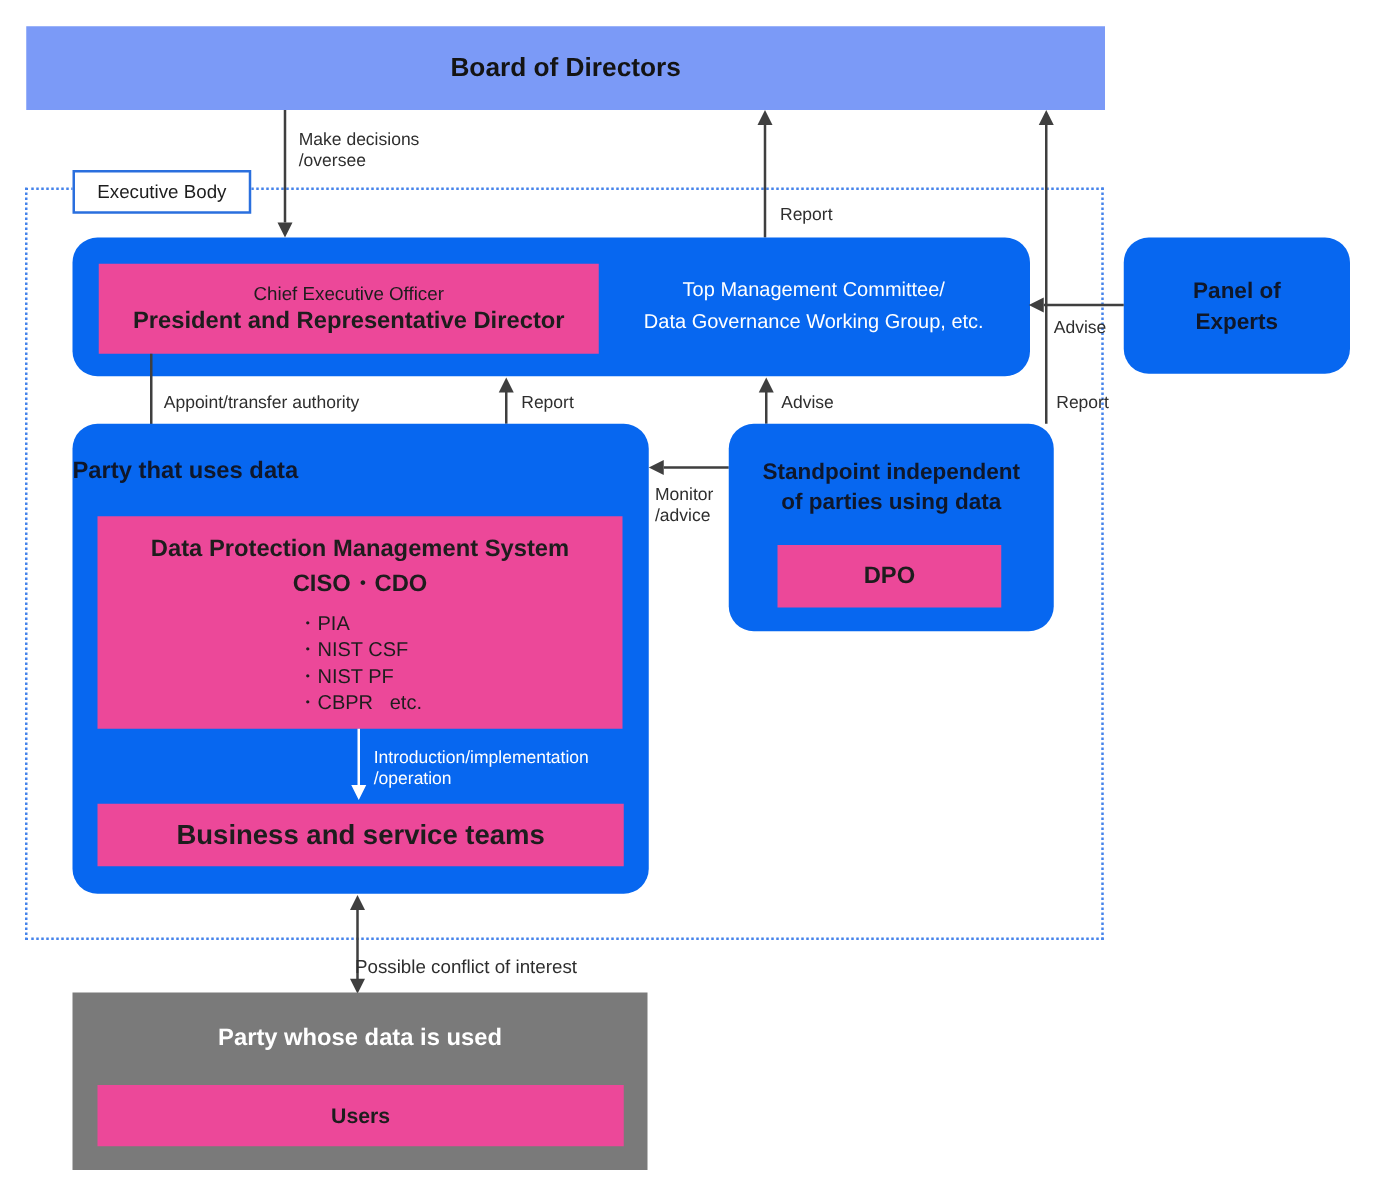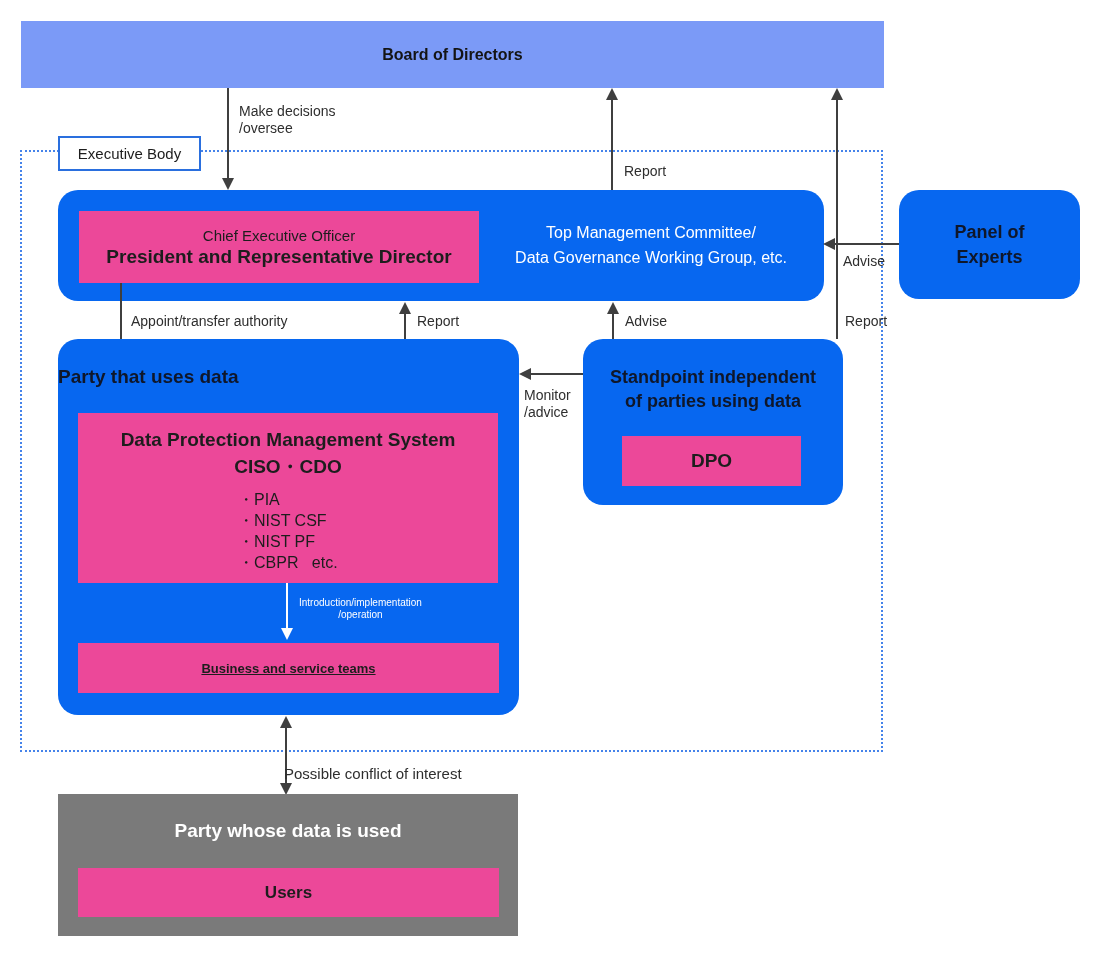--- a/index.html
+++ b/index.html
@@ -17,39 +17,39 @@
   .vline { width:2px; background:#3F3F3F; }
   .hline { height:2px; background:#3F3F3F; }
   .vline-w { width:2px; background:#ffffff; }
 
   .head-up   { width:0; height:0; border-left:6px solid transparent; border-right:6px solid transparent; border-bottom:12px solid #3F3F3F; }
   .head-down { width:0; height:0; border-left:6px solid transparent; border-right:6px solid transparent; border-top:12px solid #3F3F3F; }
   .head-left { width:0; height:0; border-top:6px solid transparent; border-bottom:6px solid transparent; border-right:12px solid #3F3F3F; }
   .head-down-w { width:0; height:0; border-left:6px solid transparent; border-right:6px solid transparent; border-top:12px solid #ffffff; }
 
   .lbl { font-size:14px; color:#2e2e2e; line-height:1.2; white-space:nowrap; }
-  .lbl-w { font-size:10px; color:#ffffff; line-height:1.2; white-space:nowrap;text-align:center; }
+  .lbl-w { font-size:14px; color:#ffffff; line-height:1.2; white-space:nowrap; }
 
   .dotted-region { border:2px dotted #4583EA; }
   .exec-tag {
     background:#fff; border:2px solid #2A6FDE; z-index:6;
     display:flex; align-items:center; justify-content:center;
     font-size:15px; color:#1d1d1d;
   }
   .board-bar { background:#7B9AF7; color:#141414; }
   .t-bold { font-weight:bold; }
   .pre { white-space:pre; }
 </style>
 </head>
 <body>
 
 <div id="canvas">
 
   <div class="abs board-bar center" style="left:21px; top:21px; width:863px; height:67px;">
-    <div class="t-bold" style="font-size:16px;">Board of Directors</div>
+    <div class="t-bold" style="font-size:21px;">Board of Directors</div>
   </div>
 
   <div class="abs dotted-region" style="left:20px; top:150px; width:859px; height:598px;"></div>
   <div class="abs exec-tag" style="left:58px; top:136px; width:139px; height:31px;">
     <span>Executive Body</span>
   </div>
 
   <div class="abs vline" style="left:227px; top:88px; height:90px;"></div>
   <div class="abs head-down" style="left:222px; top:178px;"></div>
   <div class="abs lbl" style="left:239px; top:103px;">
@@ -111,21 +111,21 @@
   </div>
 
   <div class="abs vline-w" style="left:286px; top:583px; height:46px;"></div>
   <div class="abs head-down-w" style="left:281px; top:628px;"></div>
   <div class="abs lbl-w" style="left:299px; top:597px;">
     <div>Introduction/implementation</div>
     <div>/operation</div>
   </div>
 
   <div class="abs whitebox center" style="left:78px; top:643px; width:421px; height:50px;">
-    <div class="t-bold" style="font-size:13px;text-decoration:underline;">Business and service teams</div>
+    <div class="t-bold" style="font-size:22px;">Business and service teams</div>
   </div>
 
   <div class="abs hline" style="left:531px; top:373px; width:52px;"></div>
   <div class="abs head-left" style="left:519px; top:368px;"></div>
   <div class="abs lbl" style="left:524px; top:387px;">
     <div>Monitor</div>
     <div>/advice</div>
   </div>
 
   <div class="abs bluebox" style="left:583px; top:339px; width:260px; height:166px;">

